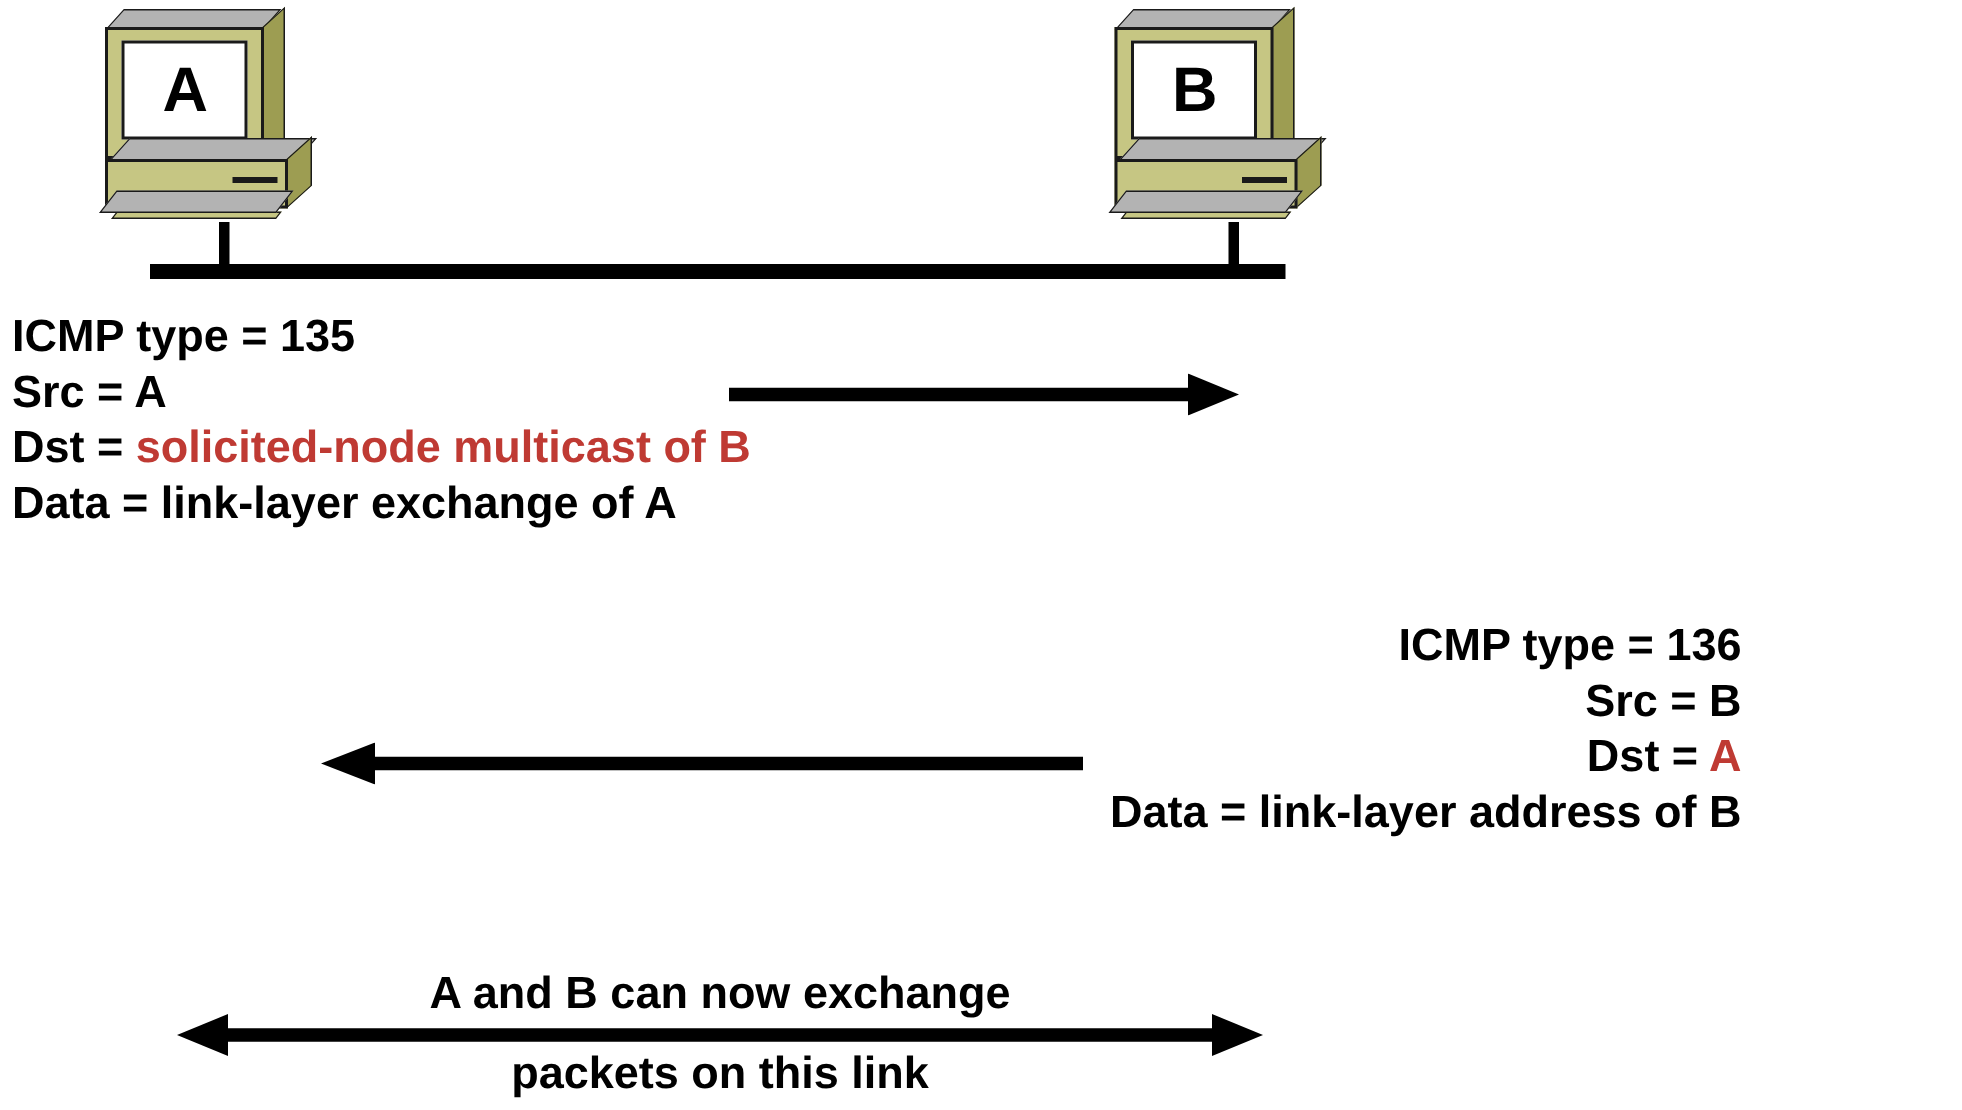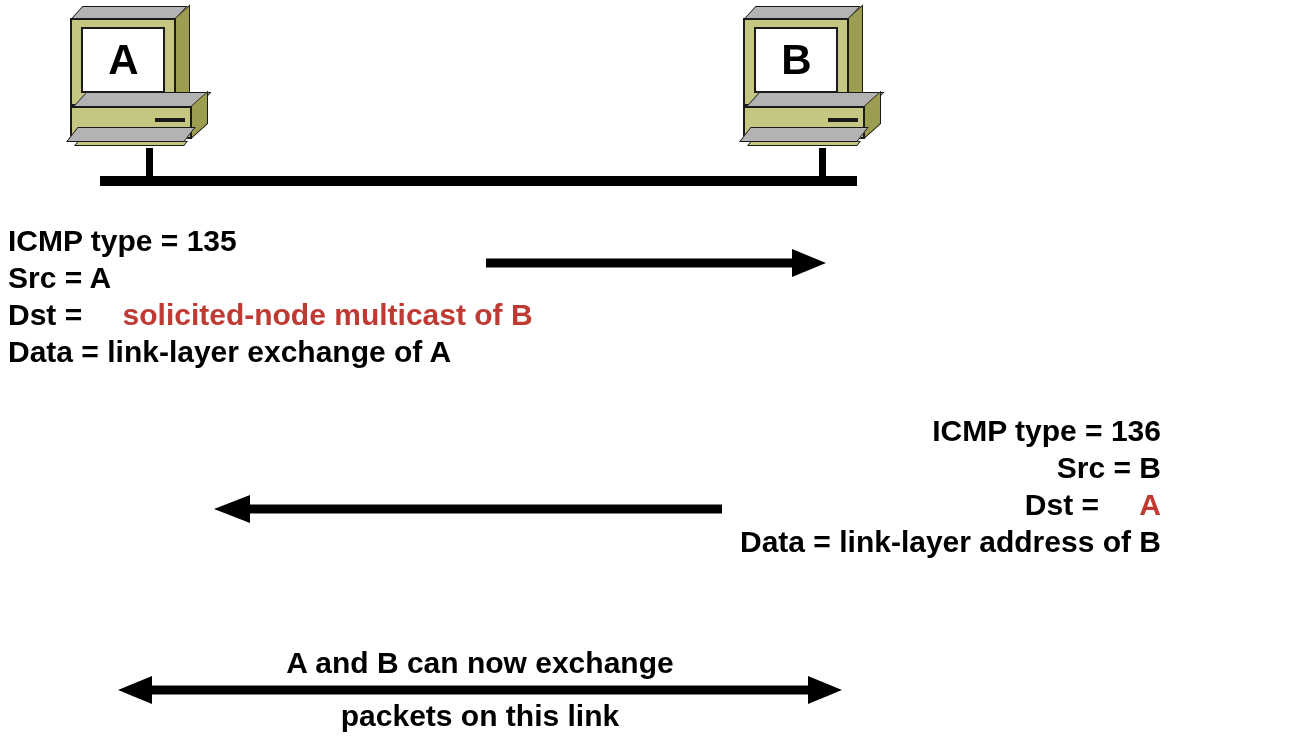--- a/index.html
+++ b/index.html
@@ -175,21 +175,20 @@
     font-size: 30px;
     line-height: 37px;
     color: #000000;
     white-space: nowrap;
   }
   .textblock .line {
     display: block;
   }
   .red {
     color: #bf3a33;
-    margin-left: 32px;
   }
 
   
   .arrow {
     position: absolute;
   }
   .arrow svg {
     display: block;
   }
 
@@ -237,21 +236,21 @@
     <div class="base-front"></div>
     <div class="base-slot"></div>
     <div class="kbd-edge"></div>
     <div class="kbd"></div>
   </div>
 
   <div class="drop-line" style="left:146px; top:148px; height:34px;"></div>
   <div class="drop-line" style="left:819px; top:148px; height:34px;"></div>
   <div class="bus-line" style="left:100px; top:176px; width:757px;"></div>
 
-  <div class="textblock" style="left:8px; top:222px;">
+  <div class="textblock" style="left:8px; top:206px;">
     <span class="line">ICMP type = 135</span>
     <span class="line">Src = A</span>
     <span class="line"><span>Dst = </span><span class="red">solicited-node multicast of B</span></span>
     <span class="line">Data = link-layer exchange of A</span>
   </div>
 
   <div class="arrow" style="left:486px; top:249px;">
     <svg width="340" height="28" viewBox="0 0 340 28" aria-hidden="true">
       <line x1="0" y1="14" x2="316" y2="14" stroke="#000000" stroke-width="9"></line>
       <polygon points="340,14 306,0 306,28" fill="#000000"></polygon>

